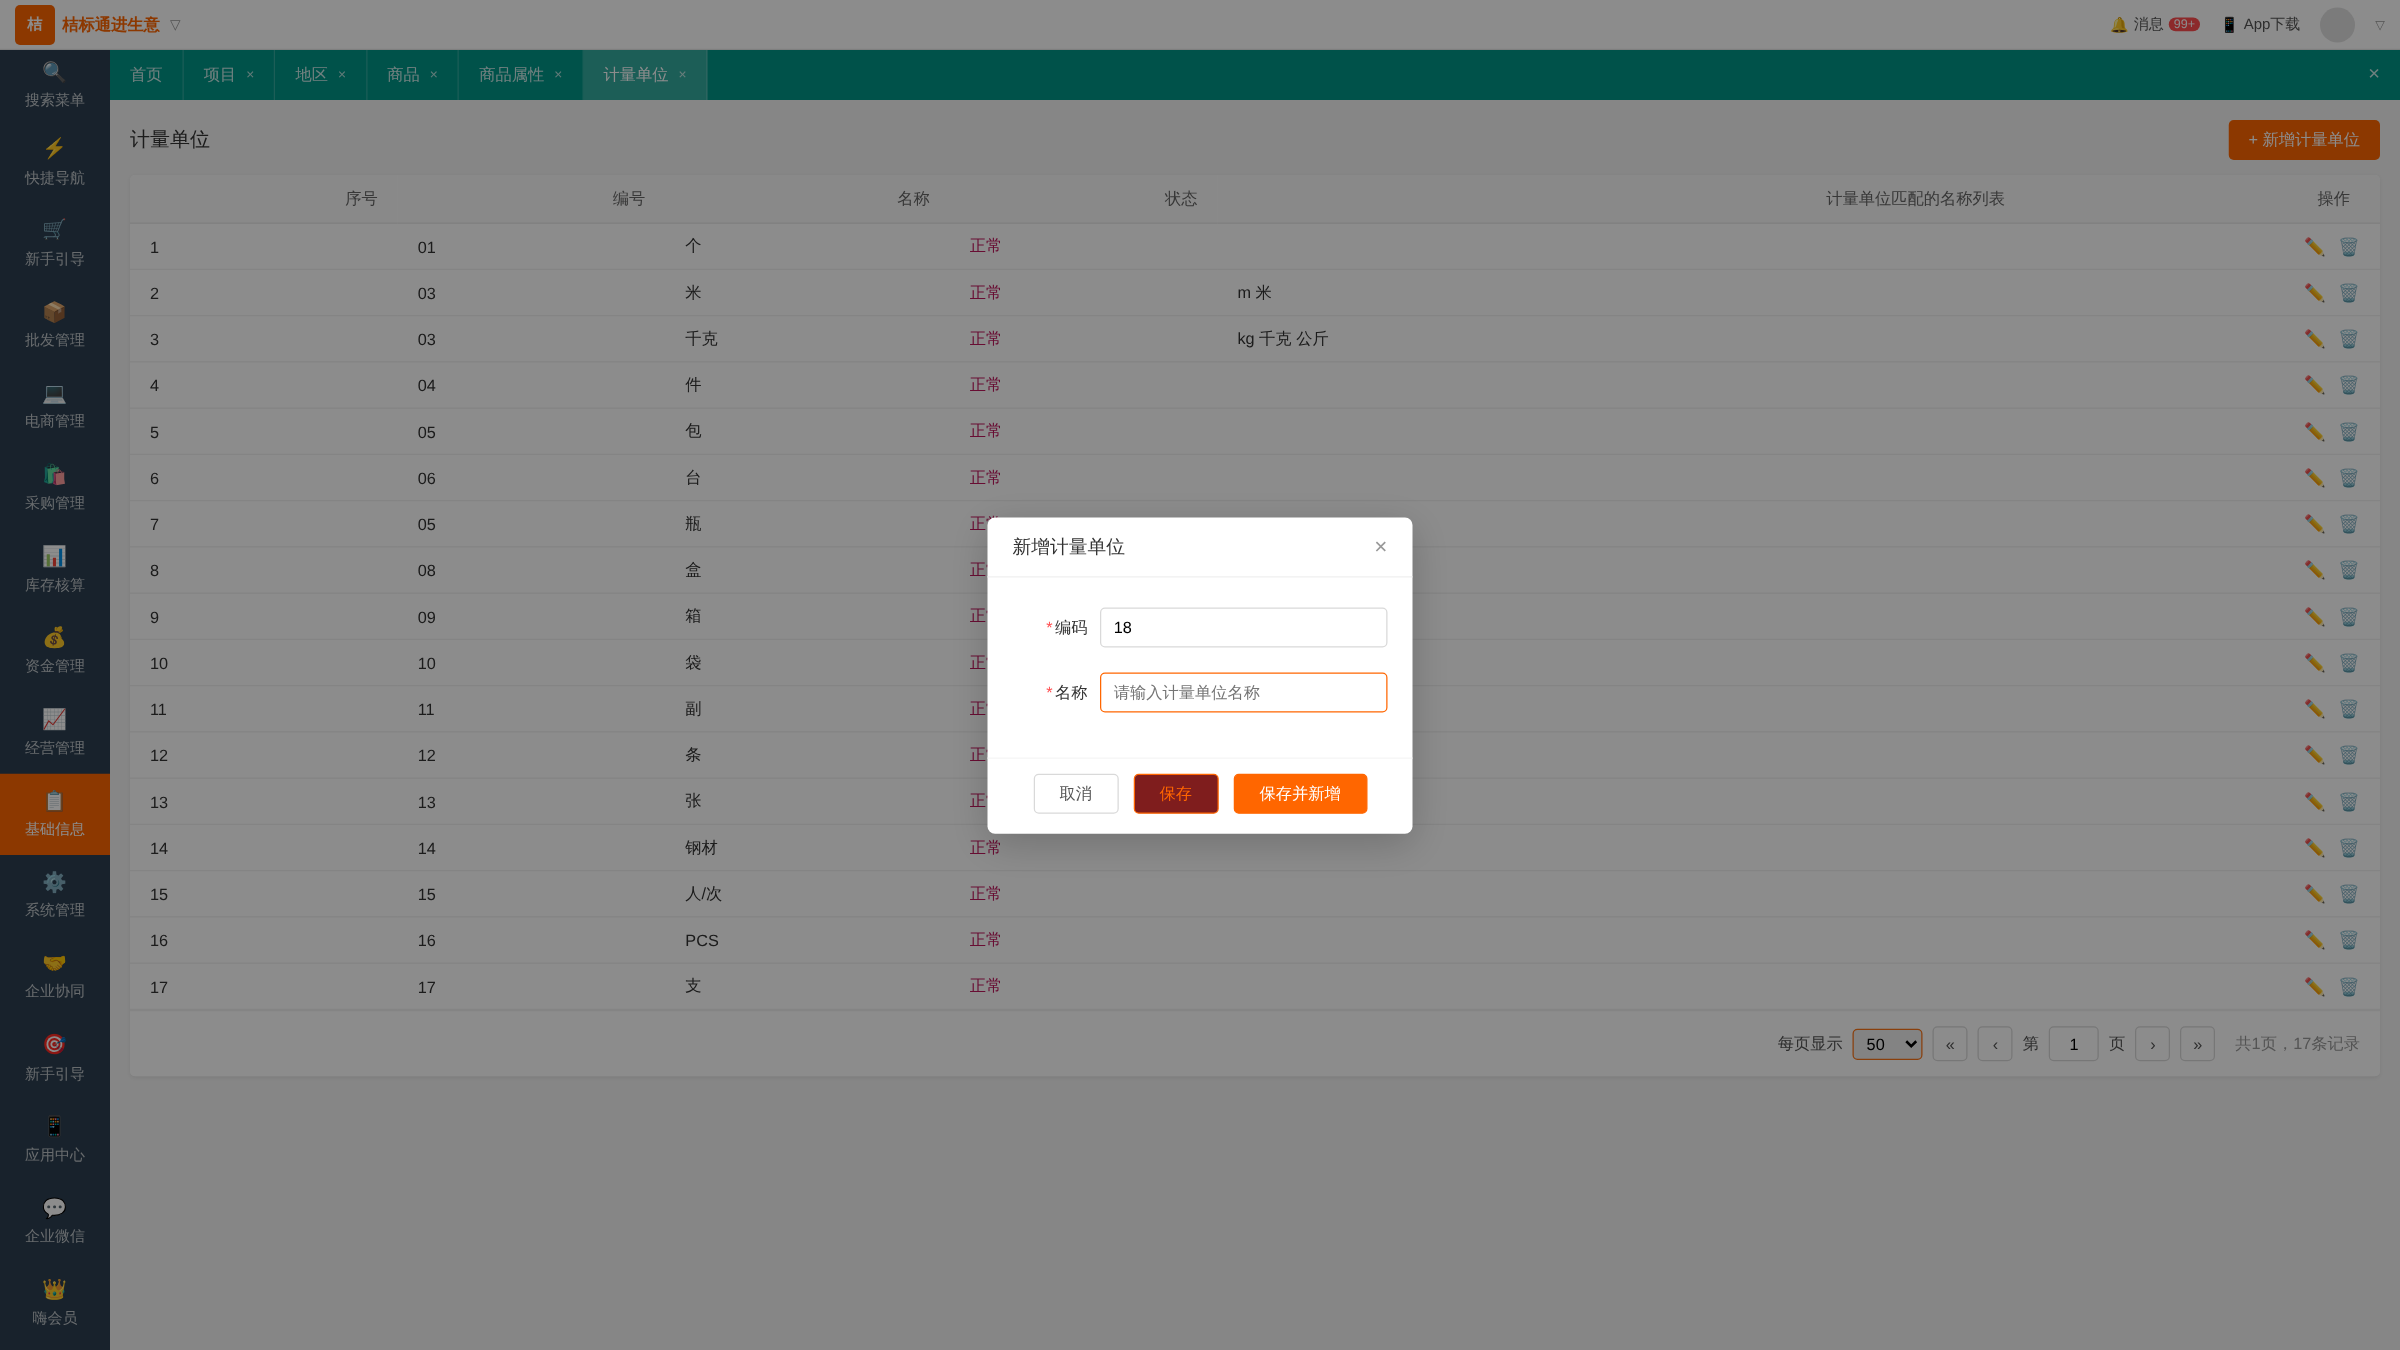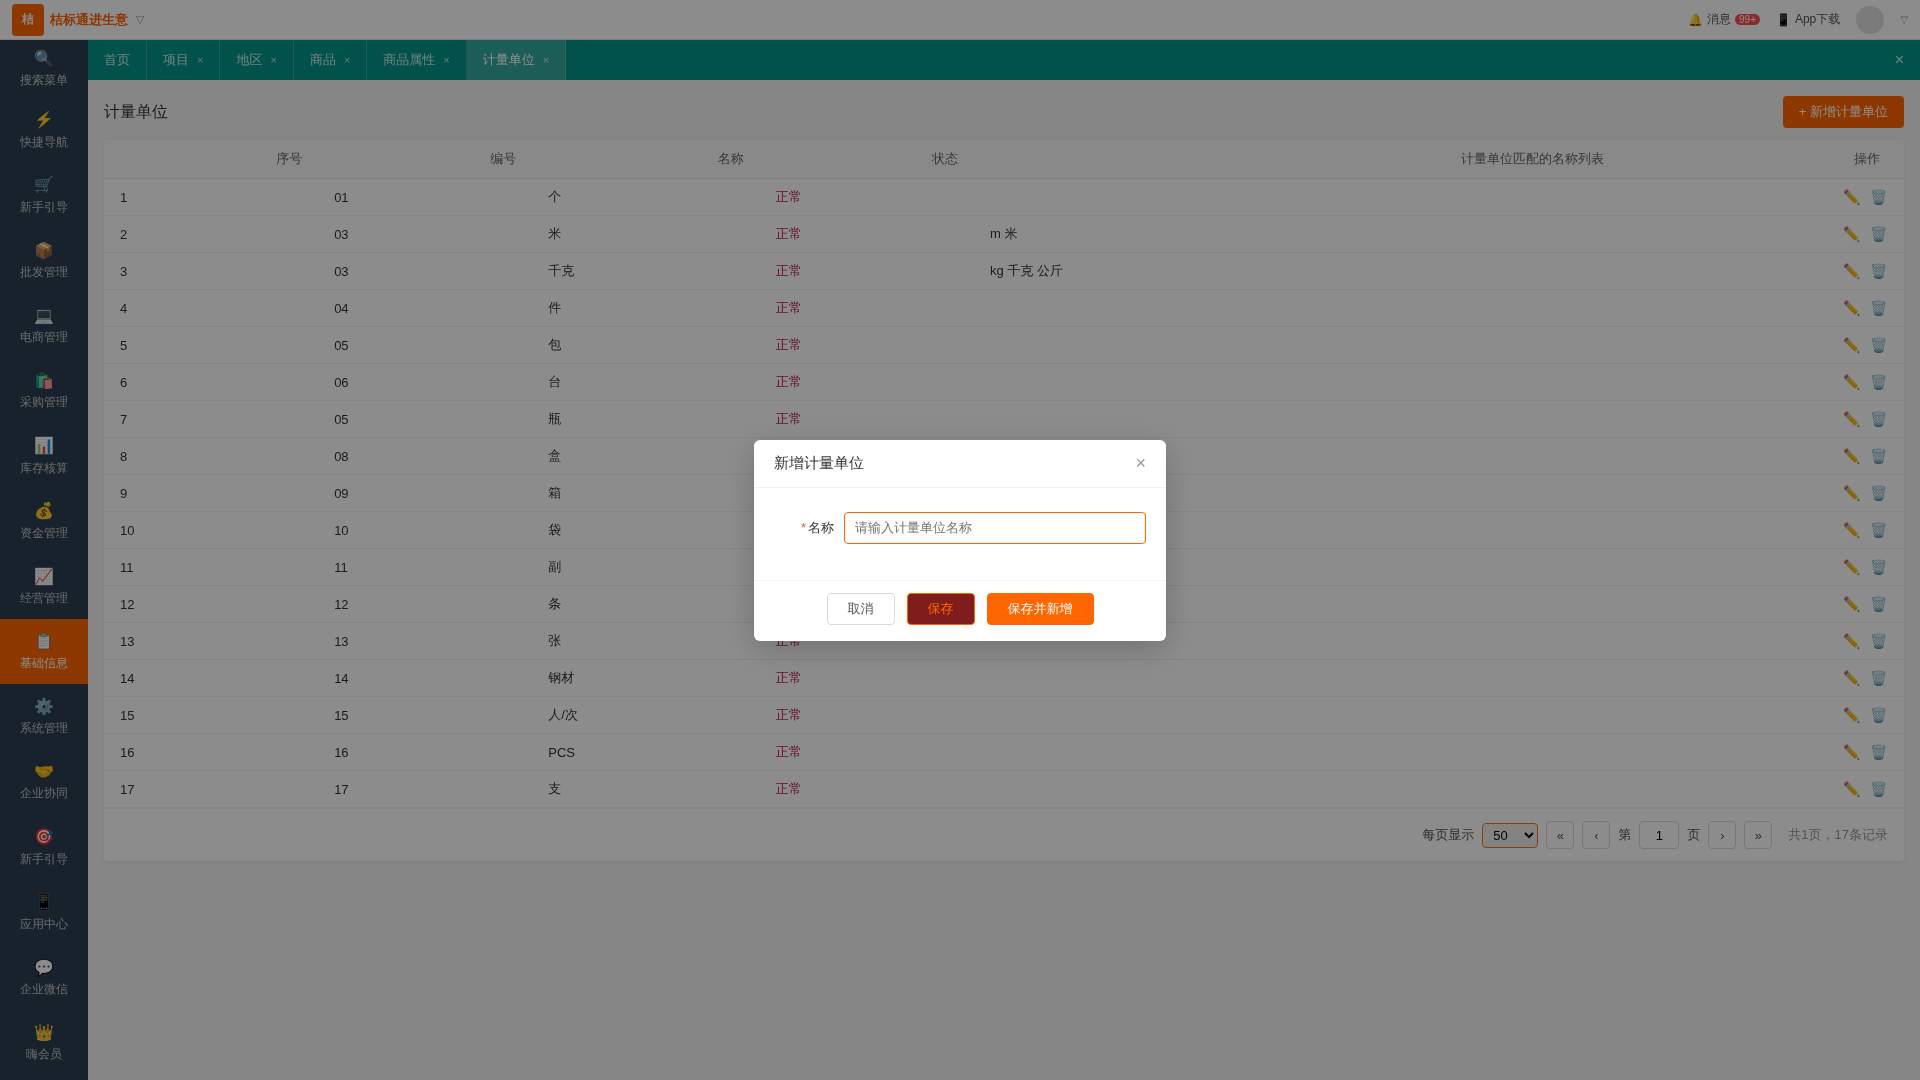--- a/index.html
+++ b/index.html
@@ -59,21 +59,21 @@
     
     .pagination { display: flex; align-items: center; justify-content: flex-end; padding: 12px 16px; background: white; border-top: 1px solid #f0f0f0; gap: 8px; font-size: 13px; color: #555; }
     .pagination select { border: 1px solid #f97316; border-radius: 4px; padding: 3px 6px; font-size: 13px; }
     .page-btn { width: 28px; height: 28px; border: 1px solid #d9d9d9; border-radius: 4px; background: white; cursor: pointer; font-size: 13px; display: flex; align-items: center; justify-content: center; color: #555; }
     .page-input { width: 40px; height: 28px; border: 1px solid #d9d9d9; border-radius: 4px; text-align: center; font-size: 13px; }
 
     
     .overlay { position: fixed; inset: 0; background: rgba(0,0,0,0.45); z-index: 100; display: flex; align-items: center; justify-content: center; }
 
     
-    .modal { background: white; border-radius: 6px; width: 412px; box-shadow: 0 8px 32px rgba(0,0,0,0.2); }
+    .modal { background: white; border-radius: 6px; width: 340px; box-shadow: 0 8px 32px rgba(0,0,0,0.2); }
     .modal-header { padding: 14px 20px; border-bottom: 1px solid #f0f0f0; display: flex; align-items: center; justify-content: space-between; }
     .modal-title { font-size: 15px; font-weight: 500; color: #333; }
     .modal-close { cursor: pointer; color: #999; font-size: 18px; line-height: 1; }
     .modal-body { padding: 24px 20px 16px; }
     .form-row { display: flex; align-items: center; margin-bottom: 20px; }
     .form-label { width: 60px; text-align: right; margin-right: 10px; font-size: 13px; color: #333; }
     .form-label .required { color: #ff4d4f; margin-right: 2px; }
     .form-input { flex: 1; height: 32px; border: 1px solid #d9d9d9; border-radius: 4px; padding: 0 10px; font-size: 13px; font-family: inherit; outline: none; }
     .form-input.highlighted { border-color: #ff6600; }
     .modal-footer { padding: 12px 20px 16px; display: flex; align-items: center; justify-content: center; gap: 12px; border-top: 1px solid #f5f5f5; }
@@ -477,20 +477,26 @@
 
 <div class="overlay">
   <div class="modal">
     <div class="modal-header">
       <span class="modal-title">新增计量单位</span>
       <span class="modal-close">×</span>
     </div>
     <div class="modal-body">
       <div class="form-row">
         <label class="form-label">
+          <span class="required">*</span><span>编码</span>
+        </label>
+        <input class="form-input" type="text" value="18" style="">
+      </div>
+      <div class="form-row">
+        <label class="form-label">
           <span class="required">*</span><span>名称</span>
         </label>
         <input class="form-input highlighted" type="text" placeholder="请输入计量单位名称" style="">
       </div>
     </div>
     <div class="modal-footer">
       <button class="btn-cancel">取消</button>
       <button class="btn-save">保存</button>
       <button class="btn-save-new">保存并新增</button>
     </div>

